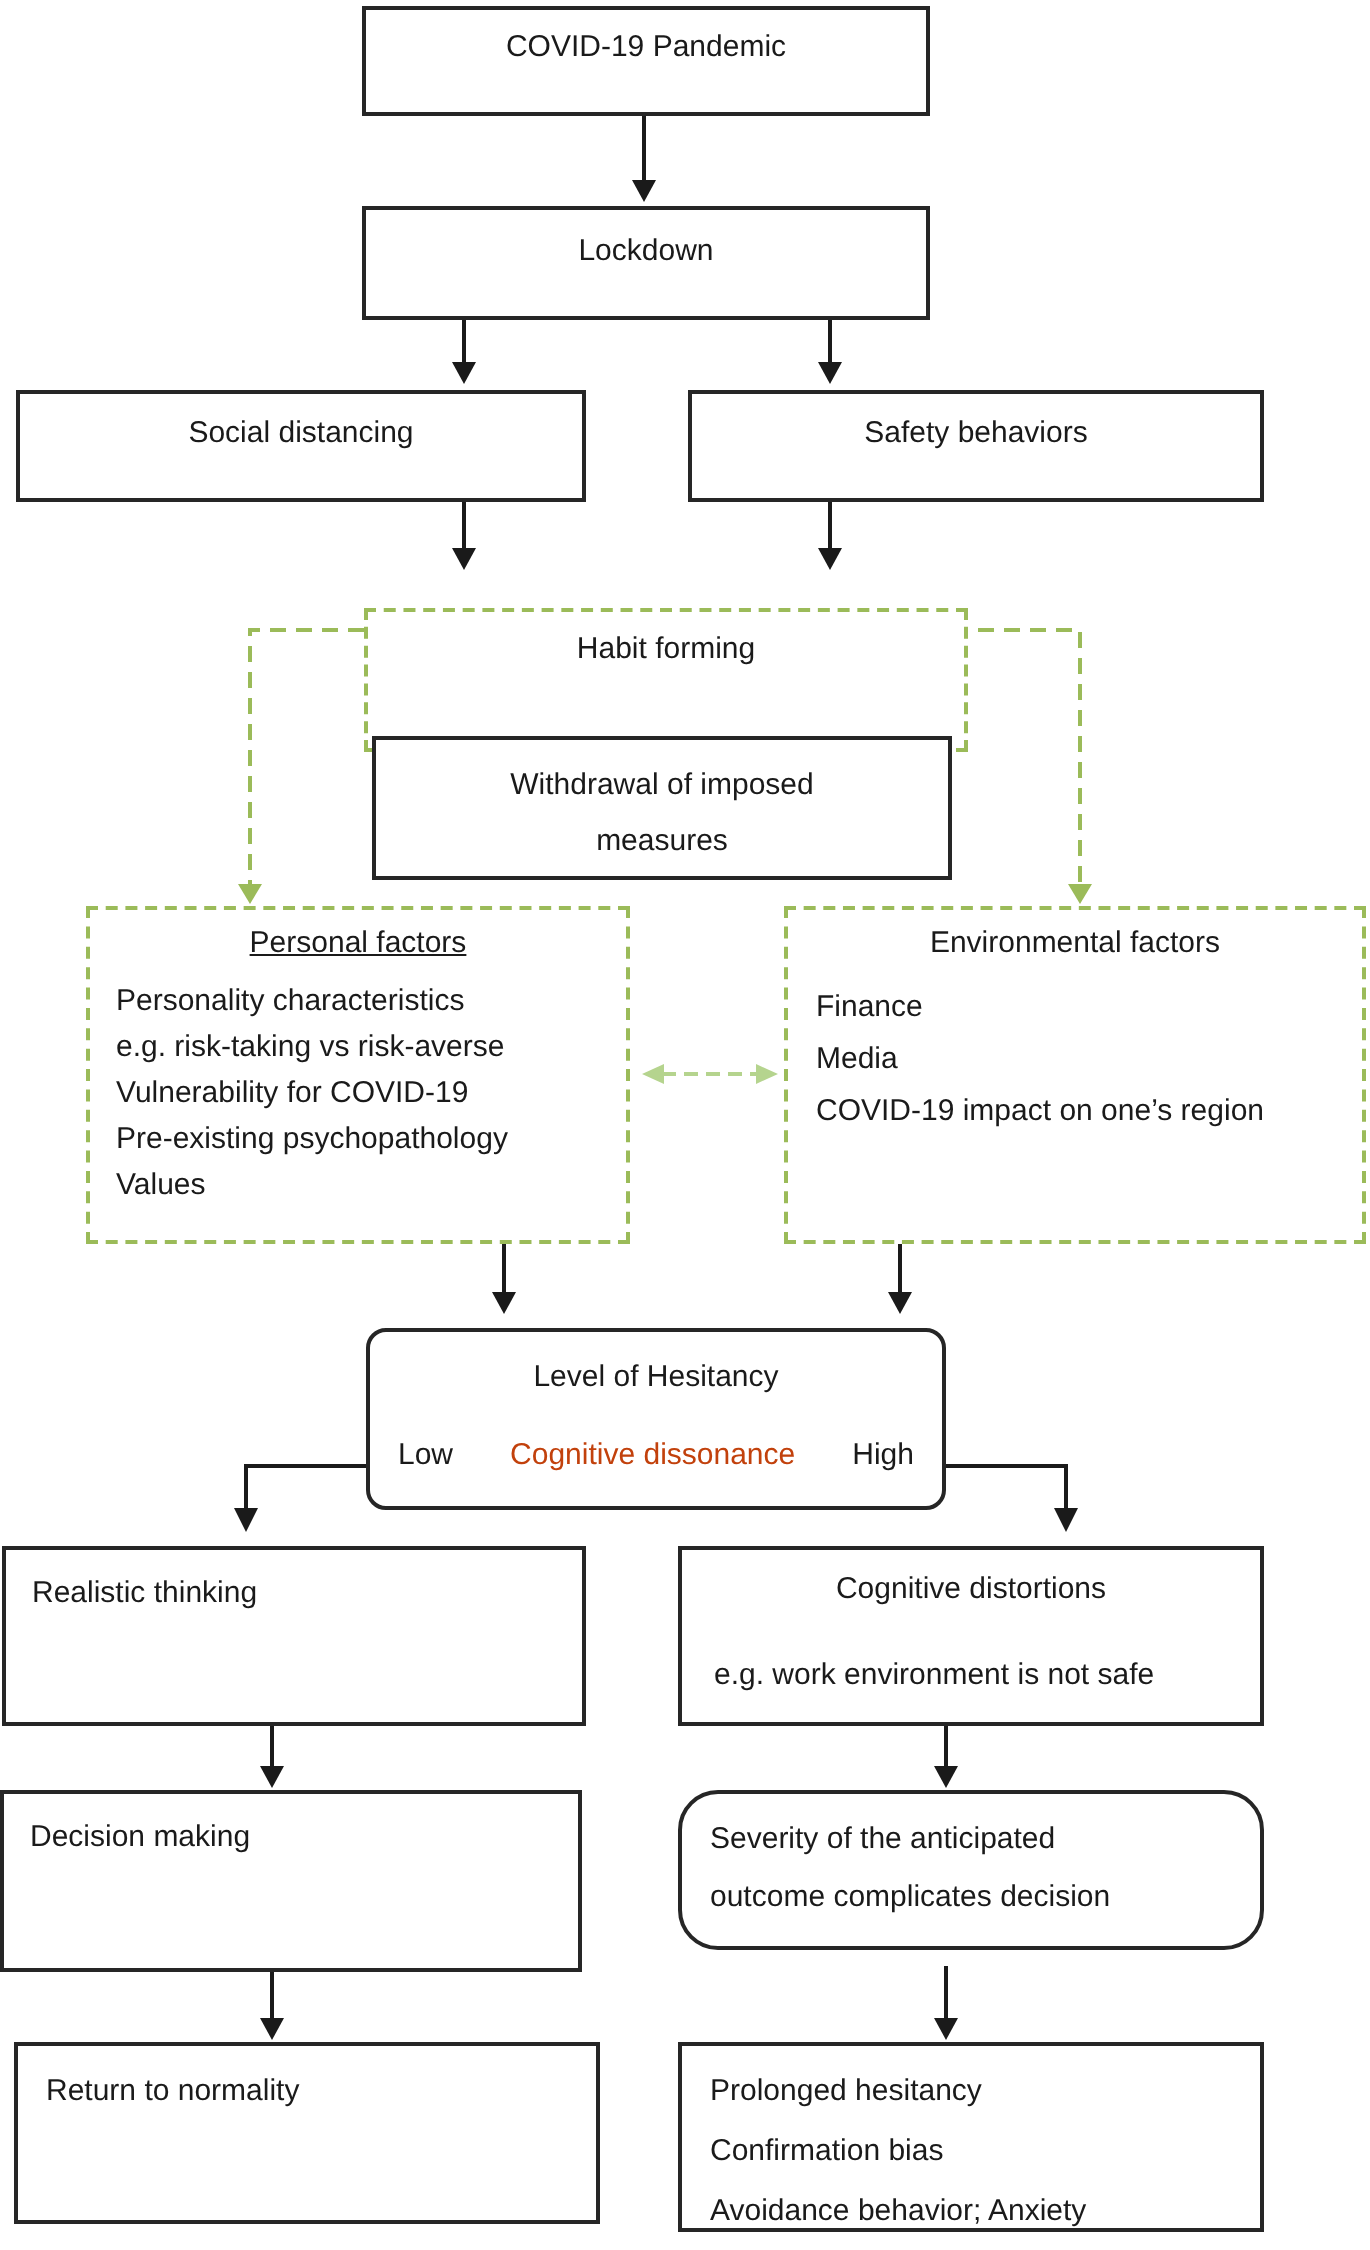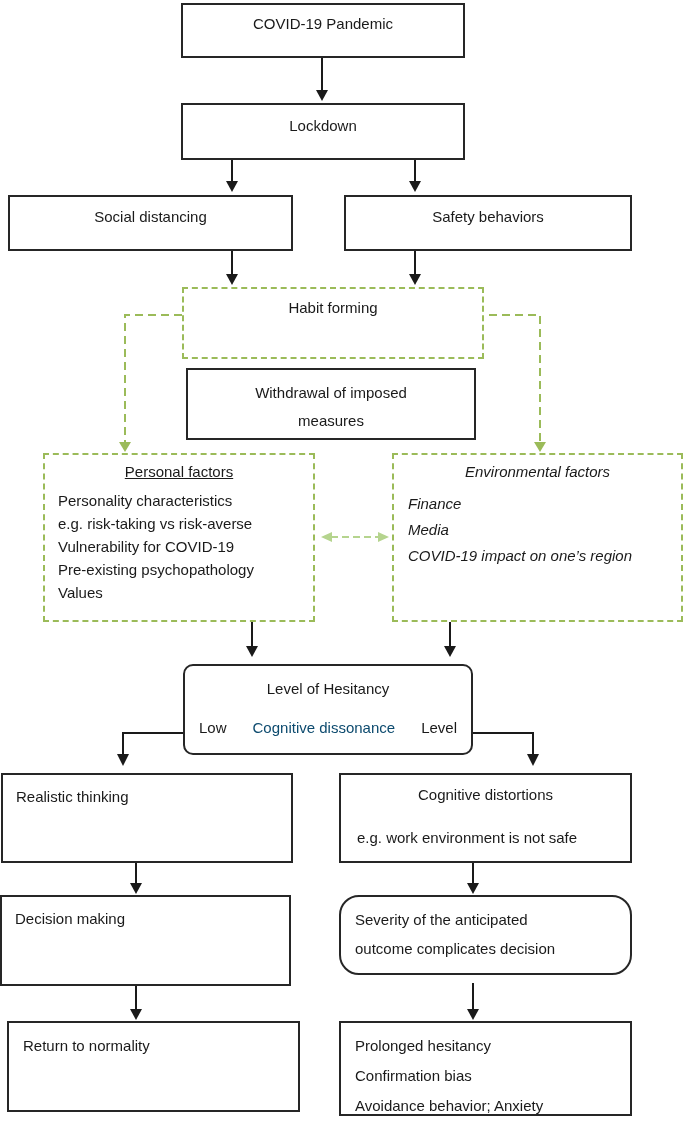--- a/index.html
+++ b/index.html
@@ -24,32 +24,32 @@
   .ctr{text-align:center;}
   .green-line{stroke:#9bbb59;stroke-width:2;fill:none;stroke-dasharray:8 5;}
   .lgreen-line{stroke:#b5d48e;stroke-width:2;fill:none;stroke-dasharray:7 4;}
   .black-line{stroke:#1a1a1a;stroke-width:2;fill:none;}
 
   
   #covid      {left:181px;top:3px;  width:284px;height:55px;padding-top:9px;}
   #lockdown   {left:181px;top:103px;width:284px;height:57px;padding-top:11px;}
   #social     {left:8px;  top:195px;width:285px;height:56px;padding-top:10px;}
   #safety     {left:344px;top:195px;width:288px;height:56px;padding-top:10px;}
-  #habit      {left:182px;top:287px;width:302px;height:72px;padding-top:9px;}
+  #habit      {left:182px;top:304px;width:302px;height:72px;padding-top:9px;}
   #withdrawal {left:186px;top:368px;width:290px;height:72px;padding-top:9px;line-height:28px;}
   #personal   {left:43px; top:453px;width:272px;height:169px;}
   #personal .title{margin-top:7px;margin-bottom:7px;text-decoration:underline;}
   #personal .item{padding-left:13px;line-height:23px;}
-  #environ    {left:392px;top:453px;width:291px;height:169px;font-style:italic;}
+  #environ    {left:392px;top:453px;width:291px;height:169px;}
   #environ .title{margin-top:7px;margin-bottom:9px;}
   #environ .item{padding-left:14px;line-height:26px;}
   #hesitancy  {left:183px;top:664px;width:290px;height:91px;border-radius:10px;}
   #hesitancy .title{margin-top:13px;}
   #hesitancy .row{display:flex;justify-content:space-between;align-items:center;margin-top:19px;padding:0 14px;}
-  .green-text{color:#0c4a6e;}
+  .green-text{color:#c2410c;}
   #realistic  {left:1px;  top:773px;width:292px;height:90px;padding:12px 0 0 13px;}
   #distortions{left:339px;top:773px;width:293px;height:90px;}
   #distortions .title{margin-top:10px;}
   #distortions .example{margin-top:23px;padding-left:16px;text-align:left;}
   #decision   {left:0px;  top:895px;width:291px;height:91px;padding:12px 0 0 13px;}
   #severity   {left:339px;top:895px;width:293px;height:80px;padding:8px 0 0 14px;border-radius:20px;}
   #severity .item{line-height:29px;}
   #normality  {left:7px;  top:1021px;width:293px;height:91px;padding:13px 0 0 14px;}
   #prolonged  {left:339px;top:1021px;width:293px;height:95px;padding:8px 0 0 14px;}
   #prolonged .item{line-height:30px;}
@@ -143,21 +143,21 @@
     <div class="item">Finance</div>
     <div class="item">Media</div>
     <div class="item">COVID-19 impact on one’s region</div>
   </div>
 
   <div class="box ctr" id="hesitancy">
     <div class="title">Level of Hesitancy</div>
     <div class="row">
       <span>Low</span>
       <span class="green-text">Cognitive dissonance</span>
-      <span>Level</span>
+      <span>High</span>
     </div>
   </div>
 
   <div class="box" id="realistic">
     <span>Realistic thinking</span>
   </div>
 
   <div class="box ctr" id="distortions">
     <div class="title">Cognitive distortions</div>
     <div class="example">e.g. work environment is not safe</div>

